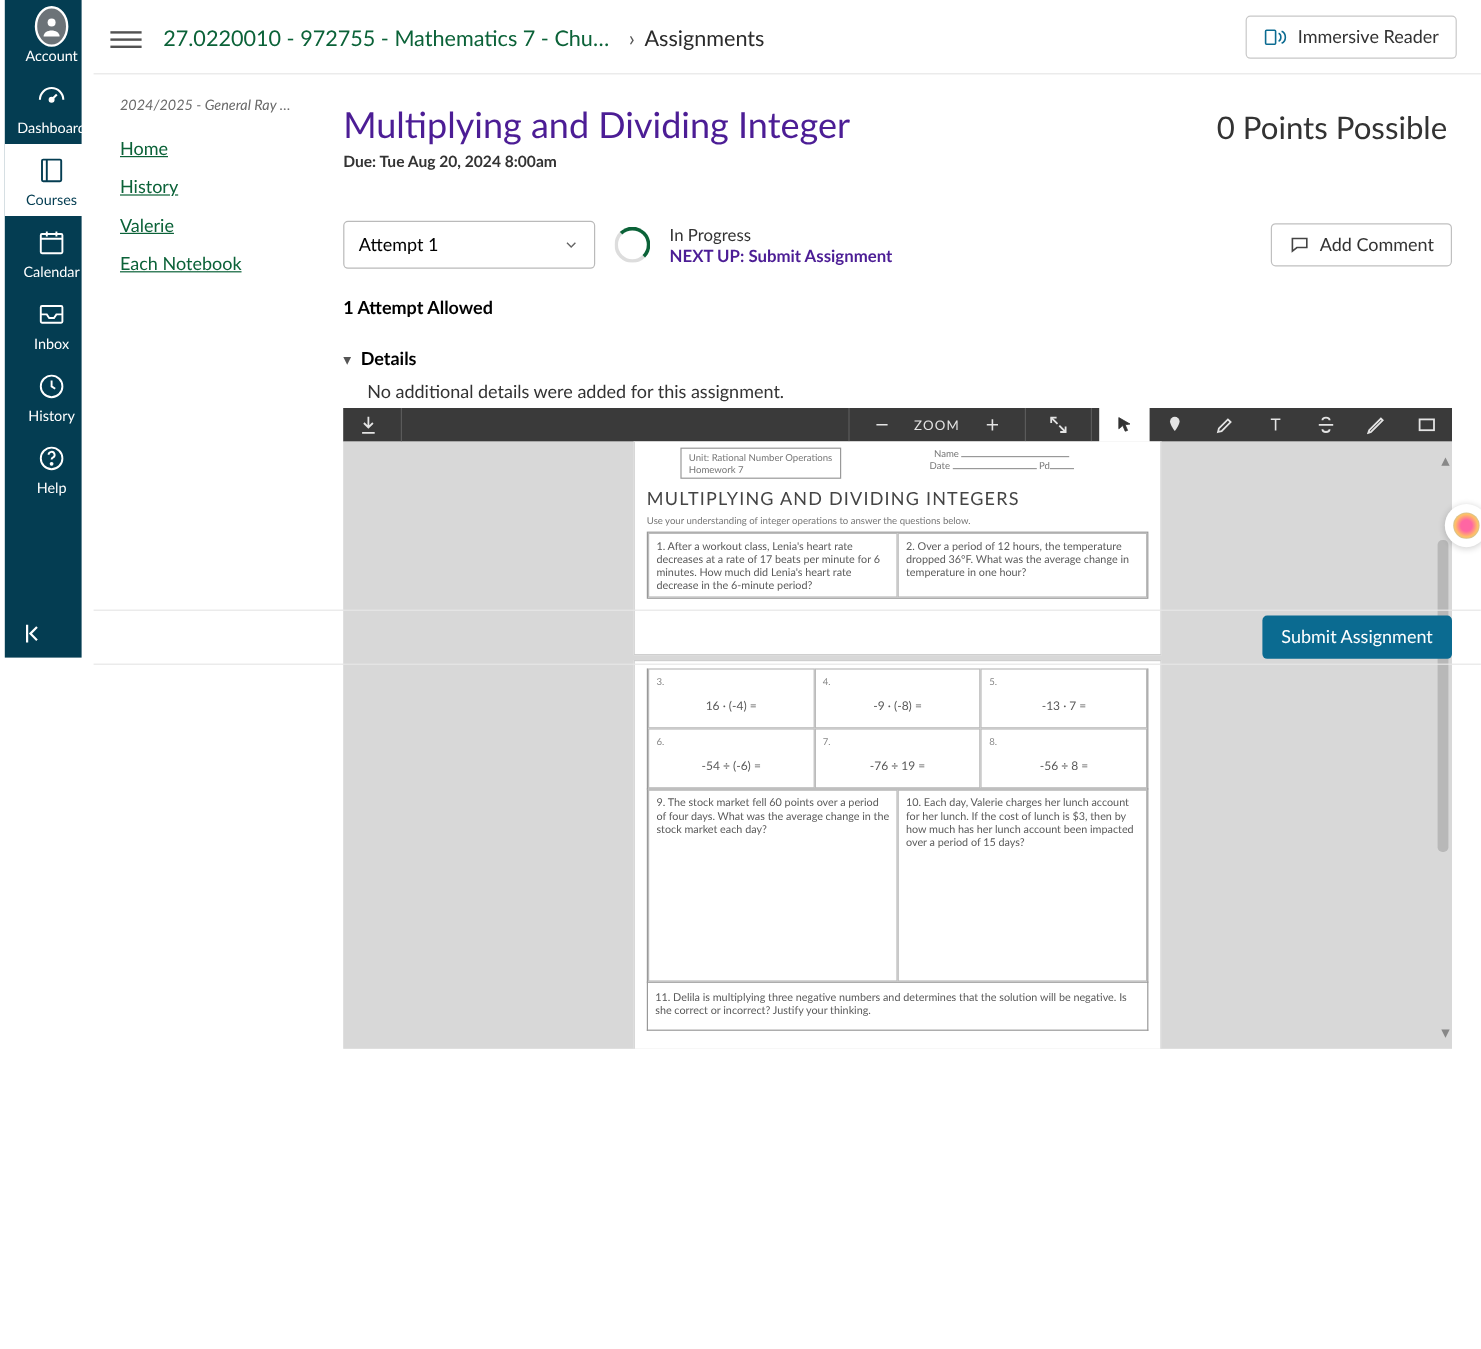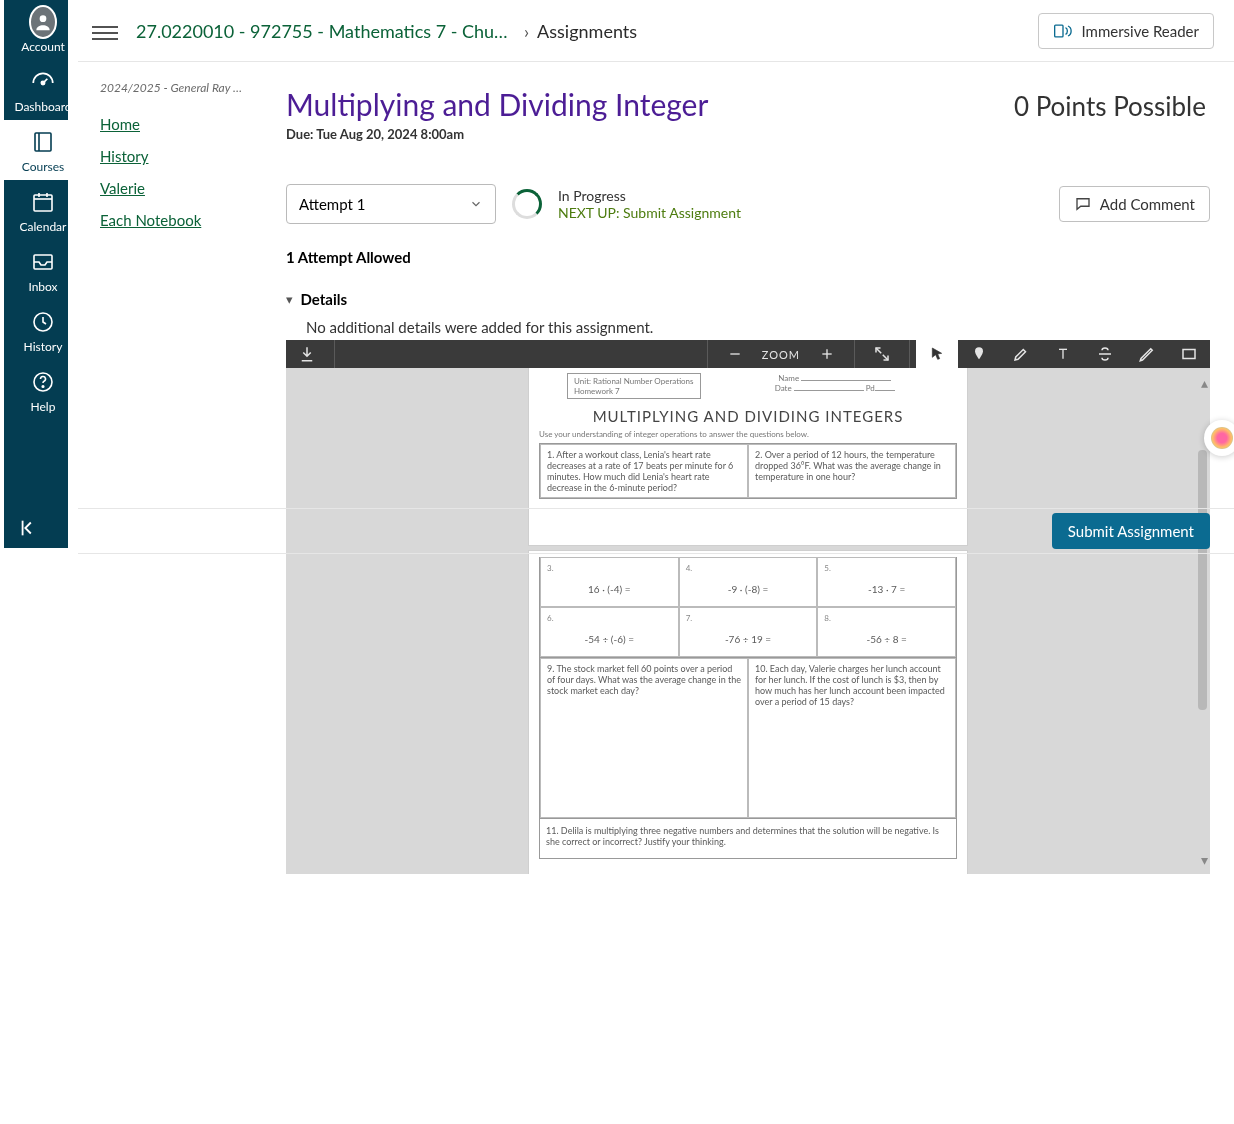--- a/index.html
+++ b/index.html
@@ -34,21 +34,21 @@
 
 .main-col { position:absolute; left: 286px; top: 86px; right: 24px; }
 .assign-title { font-size: 30px; color:#4c1d95; font-weight: 400; }
 .points { position:absolute; right:4px; top:4px; font-size: 26px; color:#333; }
 .due { font-size: 13px; font-weight: 700; color:#333; margin-top: 4px; }
 
 .row-attempt { display:flex; align-items:center; margin-top: 42px; gap: 16px; }
 .attempt-select { width: 210px; height: 40px; border:1px solid #bababa; border-radius:4px; padding: 0 12px; display:flex; align-items:center; justify-content:space-between; background:#fff; cursor:pointer; font-size:15px;}
 .status-ring { width: 30px; height:30px; border-radius:50%; border: 3px solid #ddd; border-top-color:#0b6238; border-right-color:#0b6238;}
 .status-txt { font-size:14px; color:#333; line-height:1.25;}
-.status-txt .nextup { color:#4d7c0f; font-weight:400;}
+.status-txt .nextup { color:#4c1d95; font-weight:700;}
 .row-attempt-spacer{flex:1;}
 .add-comment { border:1px solid #c0c0c0; border-radius:4px; padding: 8px 14px; display:flex; align-items:center; gap:8px; font-size:15px; color:#333; background:#fff; cursor:pointer;}
 
 .attempt-allowed { margin-top: 24px; font-weight:700; font-size:15px;}
 .details-row { margin-top: 24px; display:flex; align-items:center; gap:8px; cursor:pointer;}
 .details-row .caret { font-size:13px; color:#555;}
 .details-label { font-weight:700; font-size:15px;}
 .details-body { margin: 10px 0 0 20px; font-size:15px; color:#333;}
 
 
@@ -57,21 +57,21 @@
 .tb-divider { width:1px; height:28px; background:#5a5a5a; margin:0 6px; }
 .tb-btn { width:42px; height:44px; display:flex; align-items:center; justify-content:center; cursor:pointer; }
 .tb-btn.active { background:#fff; }
 .tb-btn.active svg path { fill:#333; stroke:#333; }
 .zoom-label { font-size:11px; letter-spacing:1px; padding:0 6px;}
 .tb-spacer { flex:1; }
 .doc-canvas { position:relative; height:506px; background:#d8d8d8; overflow:hidden;}
 .page { position:absolute; left:50%; transform:translateX(-50%); width:440px; background:#fff; border:1px solid #cfcfcf; padding:6px 10px 40px; font-family: "Comic Sans MS", "Chalkboard SE", sans-serif; font-size:9px; color:#5a5a5a;}
 .page.top { top:-2px; height:180px;}
 .page.bottom { top:182px; height:372px;}
-.ws-title { text-align:center; font-size:15px; letter-spacing:1px; margin:8px 0 4px; color:#444;}
+.ws-title { font-size:15px; letter-spacing:1px; margin:8px 0 4px; color:#444;}
 .ws-sub { font-size:8px; color:#777; margin-bottom:4px;}
 .hdr-box { display:flex; gap:12px; font-size:8px; color:#777;padding-left:28px;}
 .hdr-box .left { border:1px solid #999; padding:2px 6px; }
 .hdr-box .right { flex:1;text-align:center; }
 .hdr-box .line { border-bottom:1px solid #999; display:inline-block; width:90px;}
 .grid2 { display:grid; grid-template-columns:1fr 1fr; border:1px solid #999; }
 .cell { border:1px solid #bbb; padding:4px 6px; min-height:46px;}
 .grid3 { display:grid; grid-template-columns:1fr 1fr 1fr; }
 .grid3 .cell { min-height:50px; text-align:left;}
 .cell-num { font-size:8px; color:#888;}

